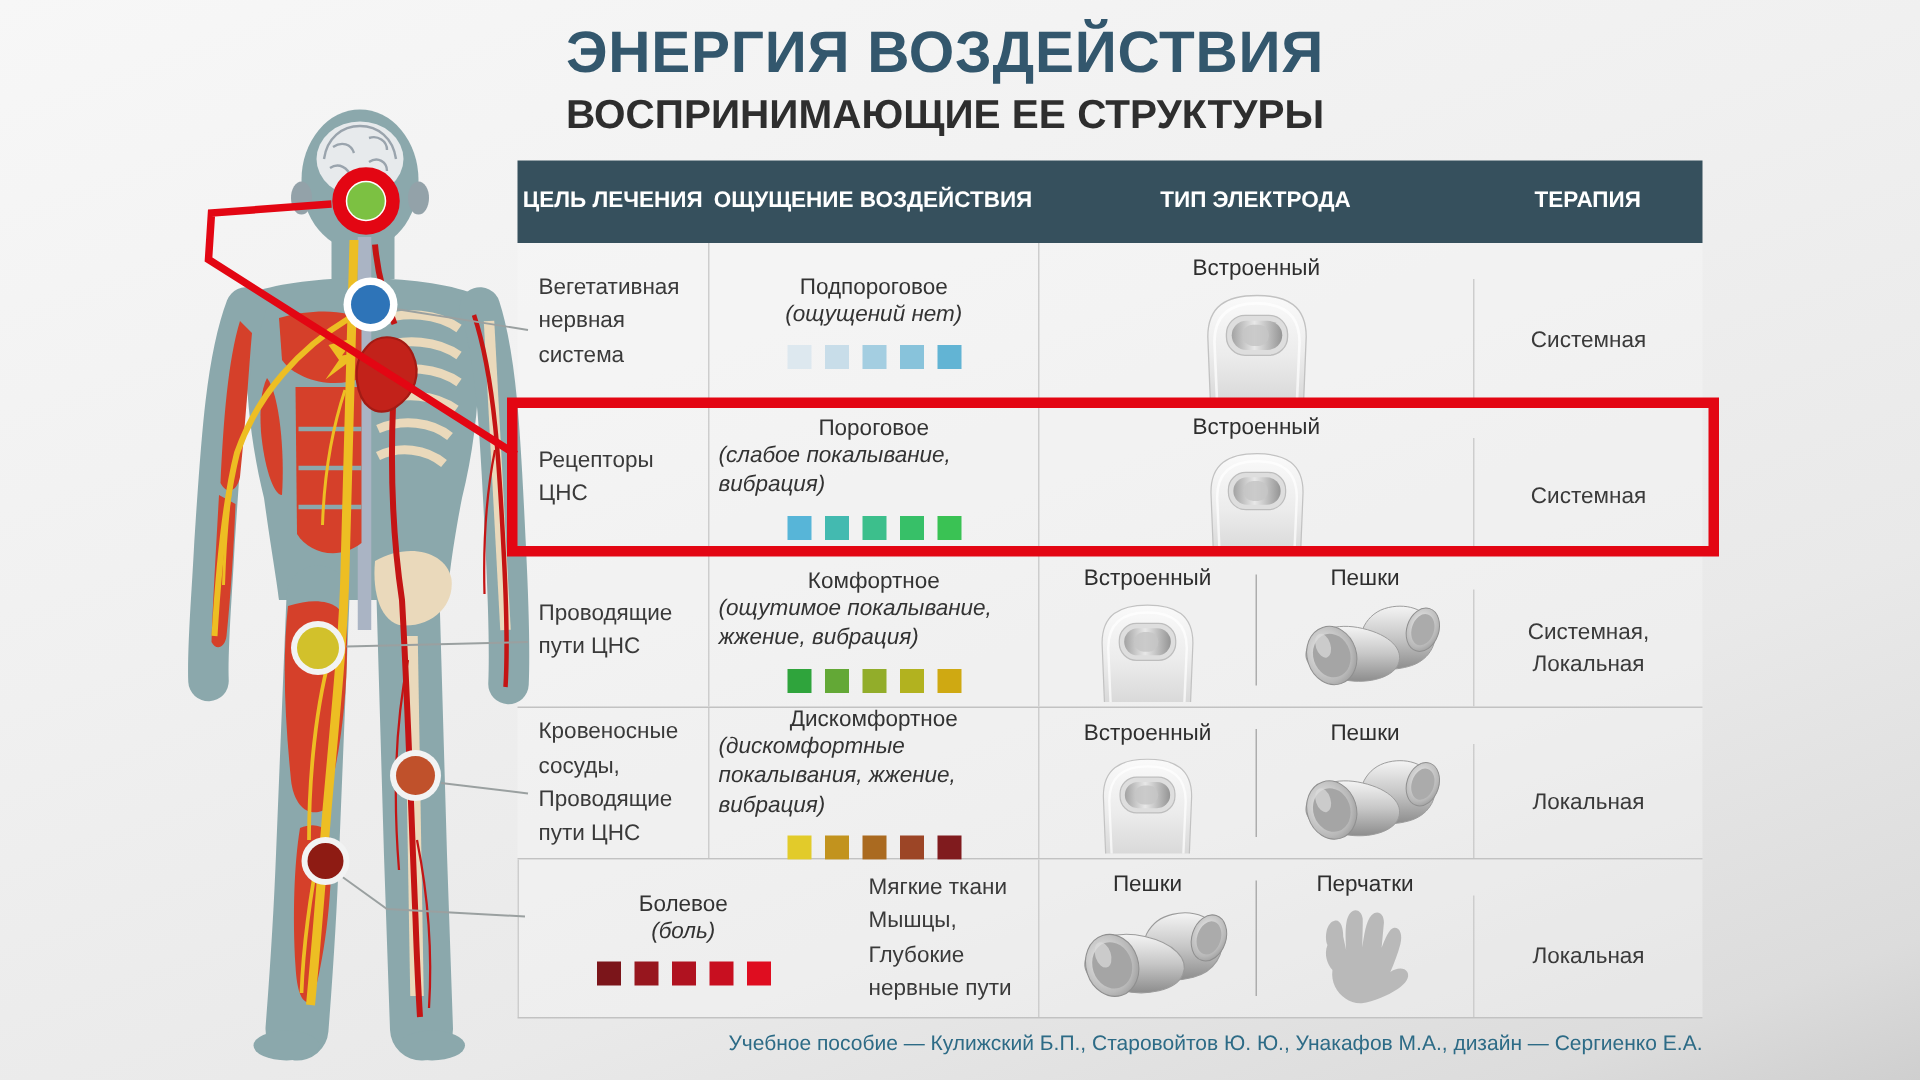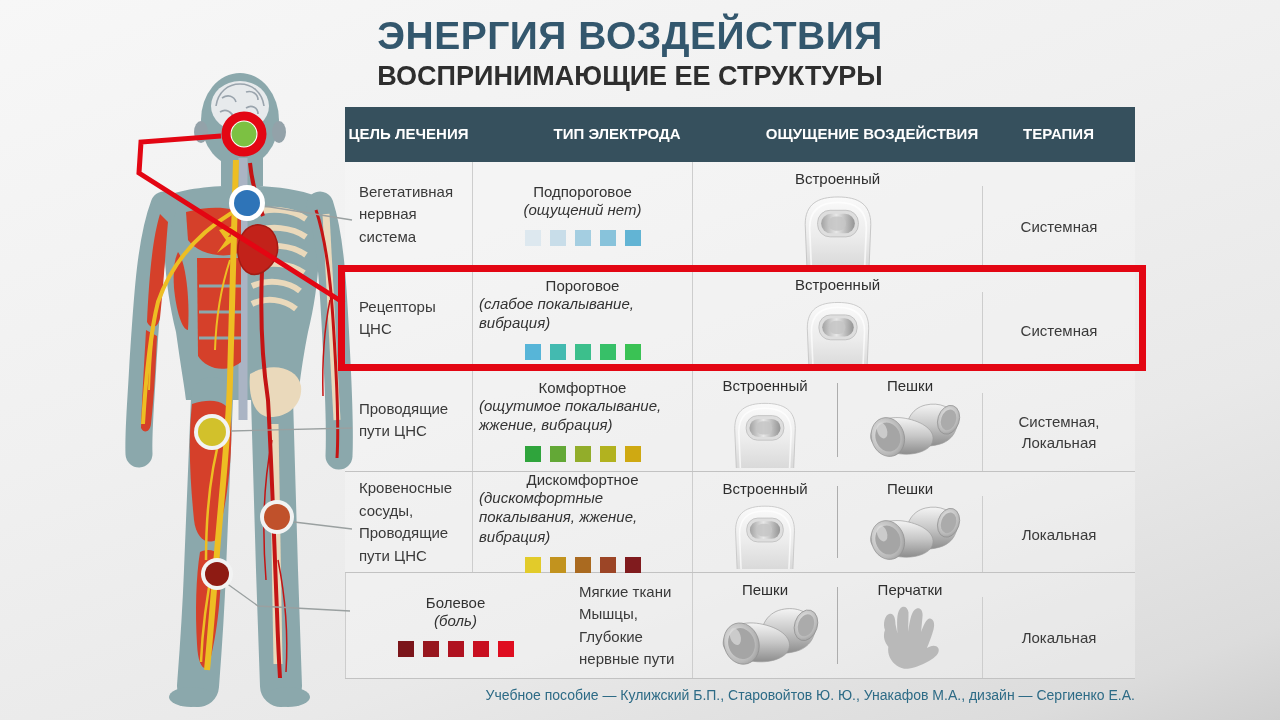--- a/index.html
+++ b/index.html
@@ -98,22 +98,22 @@
 </svg>
 
 <div id="canvas">
 
   <div class="title">ЭНЕРГИЯ ВОЗДЕЙСТВИЯ</div>
   <div class="subtitle">ВОСПРИНИМАЮЩИЕ ЕЕ СТРУКТУРЫ</div>
 
   <div class="tbl">
     <div class="thead">
       <div class="th c1">ЦЕЛЬ ЛЕЧЕНИЯ</div>
+      <div class="th c2">ОЩУЩЕНИЕ ВОЗДЕЙСТВИЯ</div>
       <div class="th c3">ТИП ЭЛЕКТРОДА</div>
-      <div class="th c2">ОЩУЩЕНИЕ ВОЗДЕЙСТВИЯ</div>
       <div class="th c4">ТЕРАПИЯ</div>
     </div>
 
     <div class="trow r1">
       <div class="td td1">Вегетативная нервная система</div>
       <div class="td td2">
         <div class="sens">Подпороговое</div>
         <div class="note">(ощущений нет)</div>
         <div class="sqrow">
             <span class="sq" style="background: rgb(221, 232, 239);"></span>

